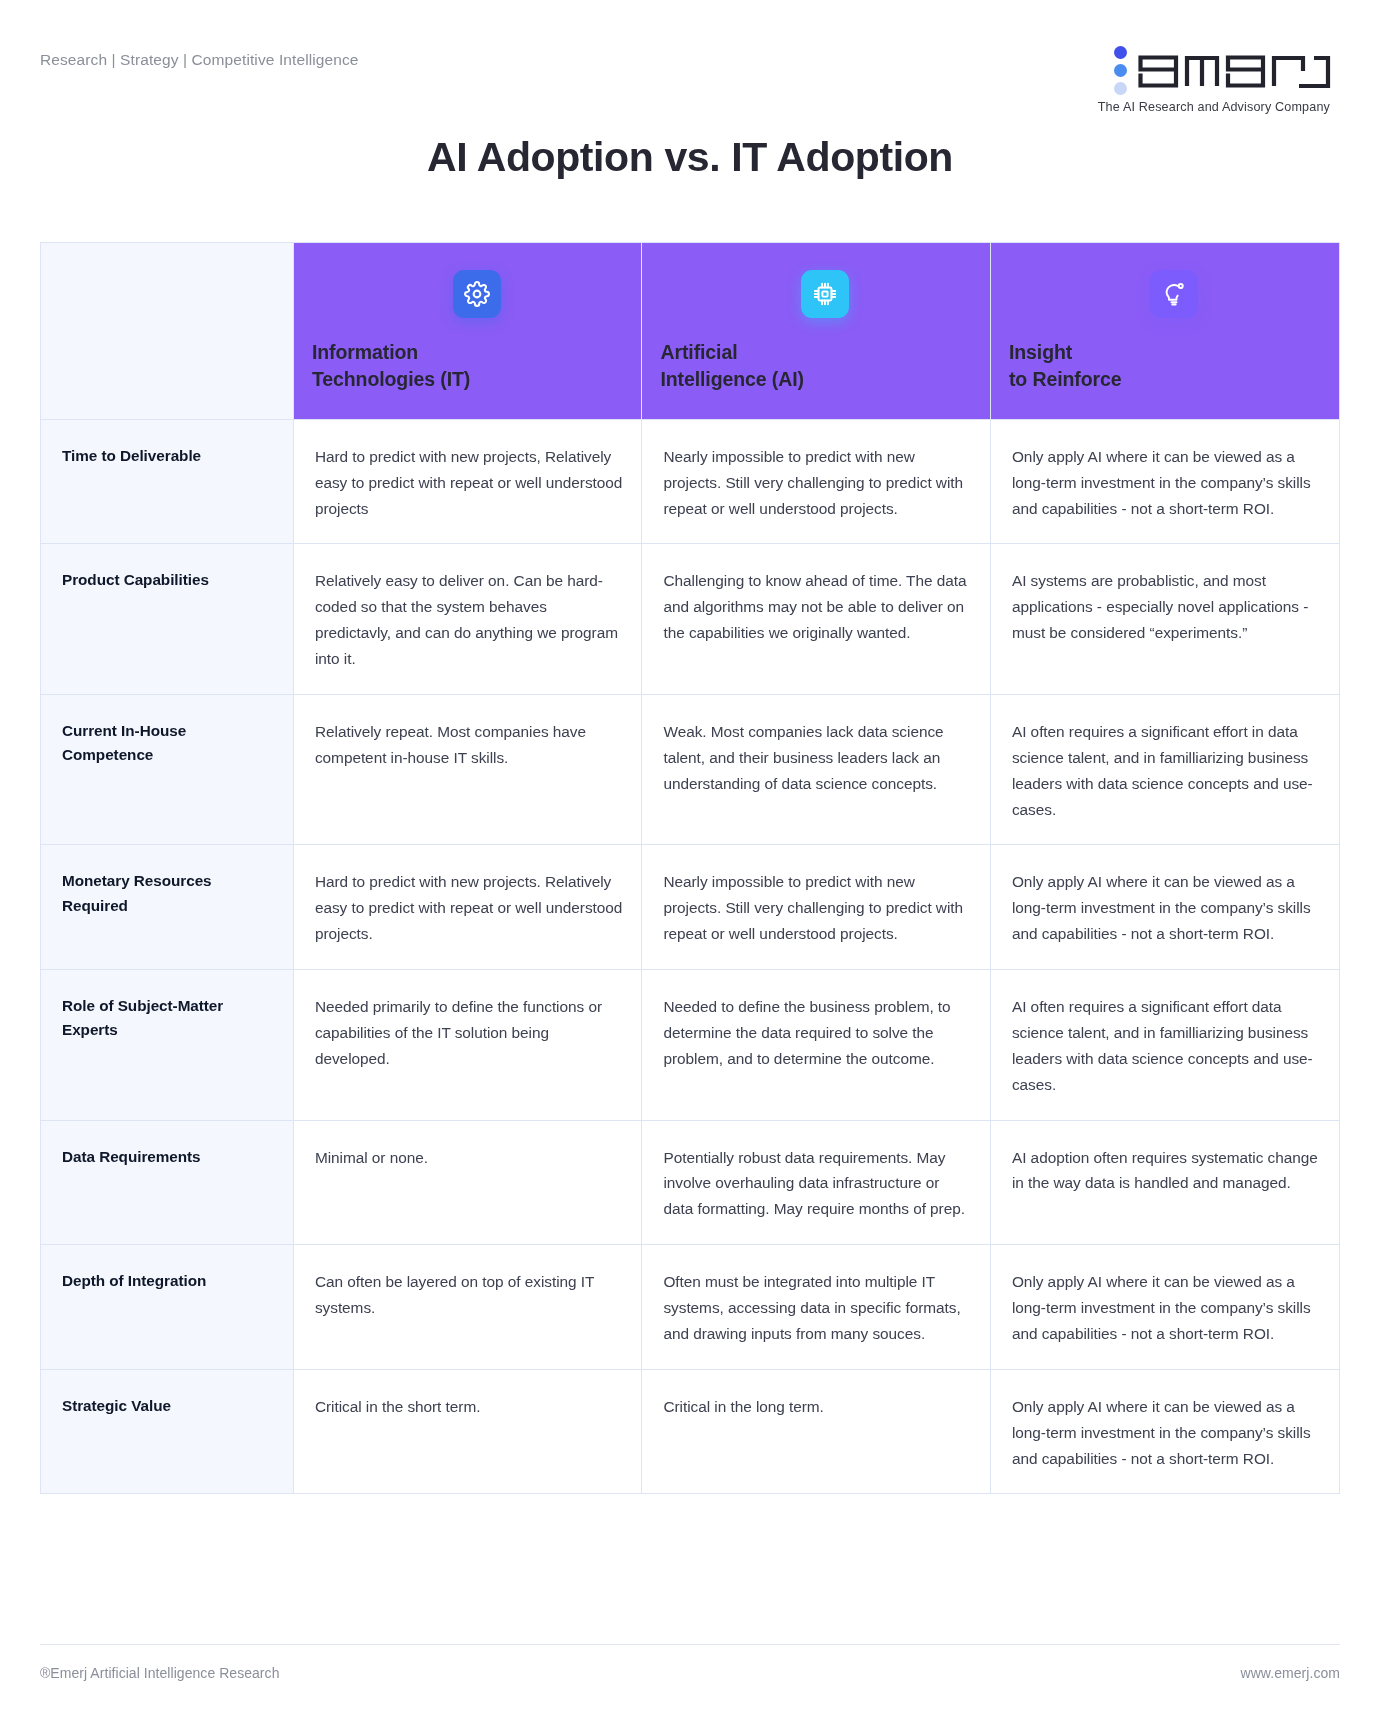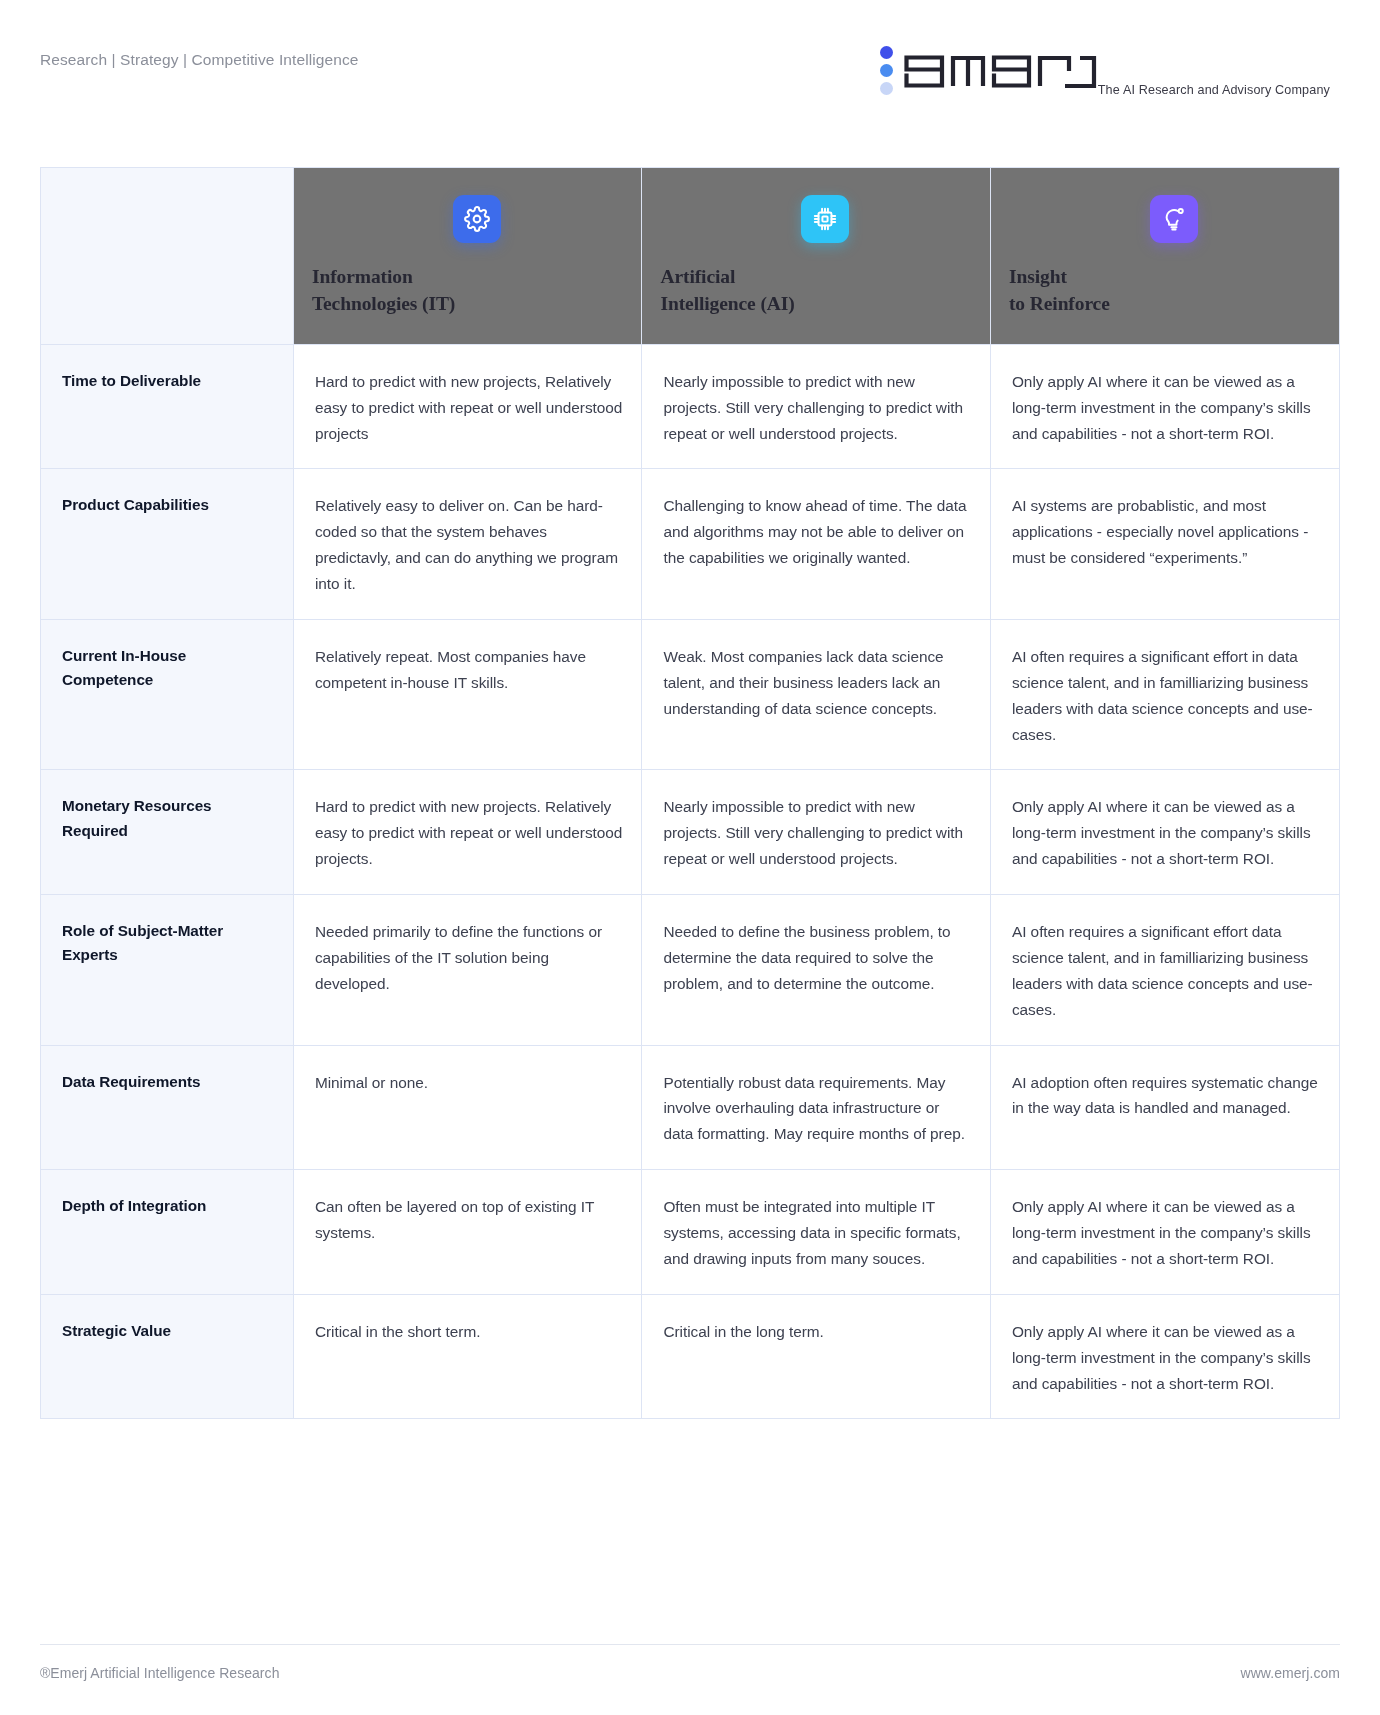--- a/index.html
+++ b/index.html
@@ -31,21 +31,21 @@
   .tagline {
     font-size: 15.5px;
     color: #8b8f9a;
     letter-spacing: 0.1px;
     line-height: 1.3;
     padding-top: 4px;
   }
 
   .logo-block {
     display: flex;
-    flex-direction: row;
+    flex-direction: column;
     align-items: flex-end;
     padding-right: 8px;
   }
 
   .logo-main {
     display: flex;
     align-items: center;
     gap: 9px;
   }
 
@@ -112,24 +112,23 @@
     border-right: none;
   }
 
   
   .head-blank {
     background: #f4f7fd;
     border-right: 1px solid #dde4f4;
   }
 
   th.head-cell {
-    background: #737373;
+    background: #8b5cf6;
     padding: 27px 0 26px 18px;
     text-align: center;
-    font-family: Liberation Serif, serif;
   }
 
   .head-icon {
     width: 48px;
     height: 48px;
     border-radius: 11px;
     margin: 0 auto 21px auto;
     display: flex;
     align-items: center;
     justify-content: center;
@@ -216,20 +215,21 @@
             <path d="M138 39 V11 H167 V24"></path>
 
             <path d="M178 11 H192 V39 H163"></path>
           </g>
         </svg>
       </div>
       <div class="logo-sub">The AI Research and Advisory Company</div>
     </div>
   </div>
 
+  <h1 class="page-title">AI Adoption vs. IT Adoption</h1>
 
   <div class="table-wrap">
     <table class="matrix">
       <colgroup>
         <col class="c-label">
           <col class="c-it">
           <col class="c-ai">
           <col class="c-in">
       </colgroup>
 

